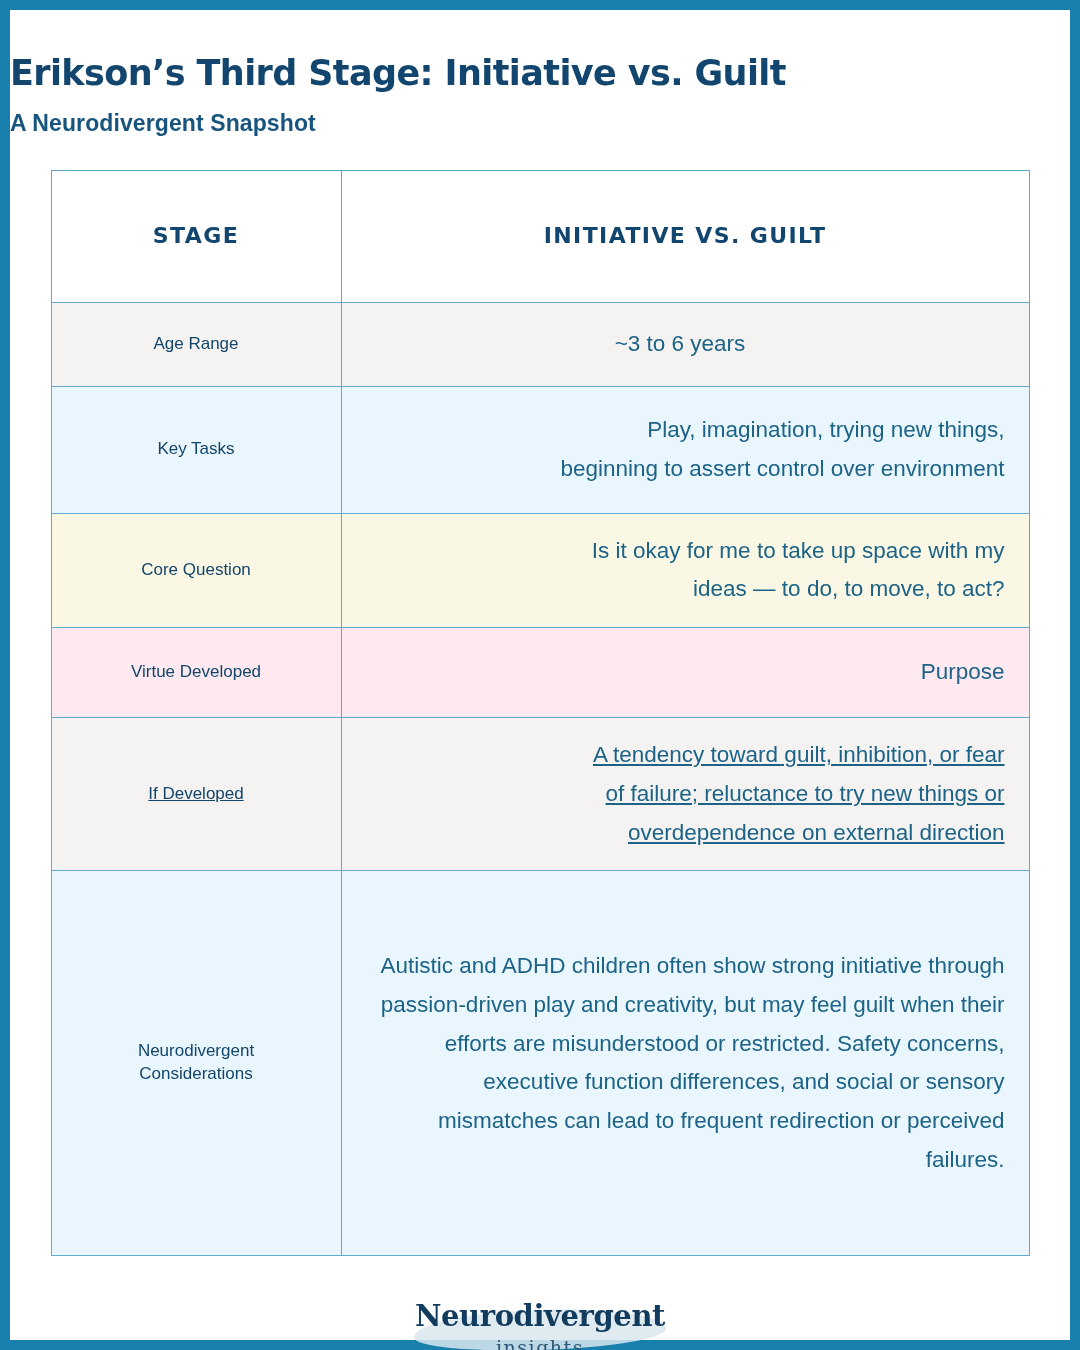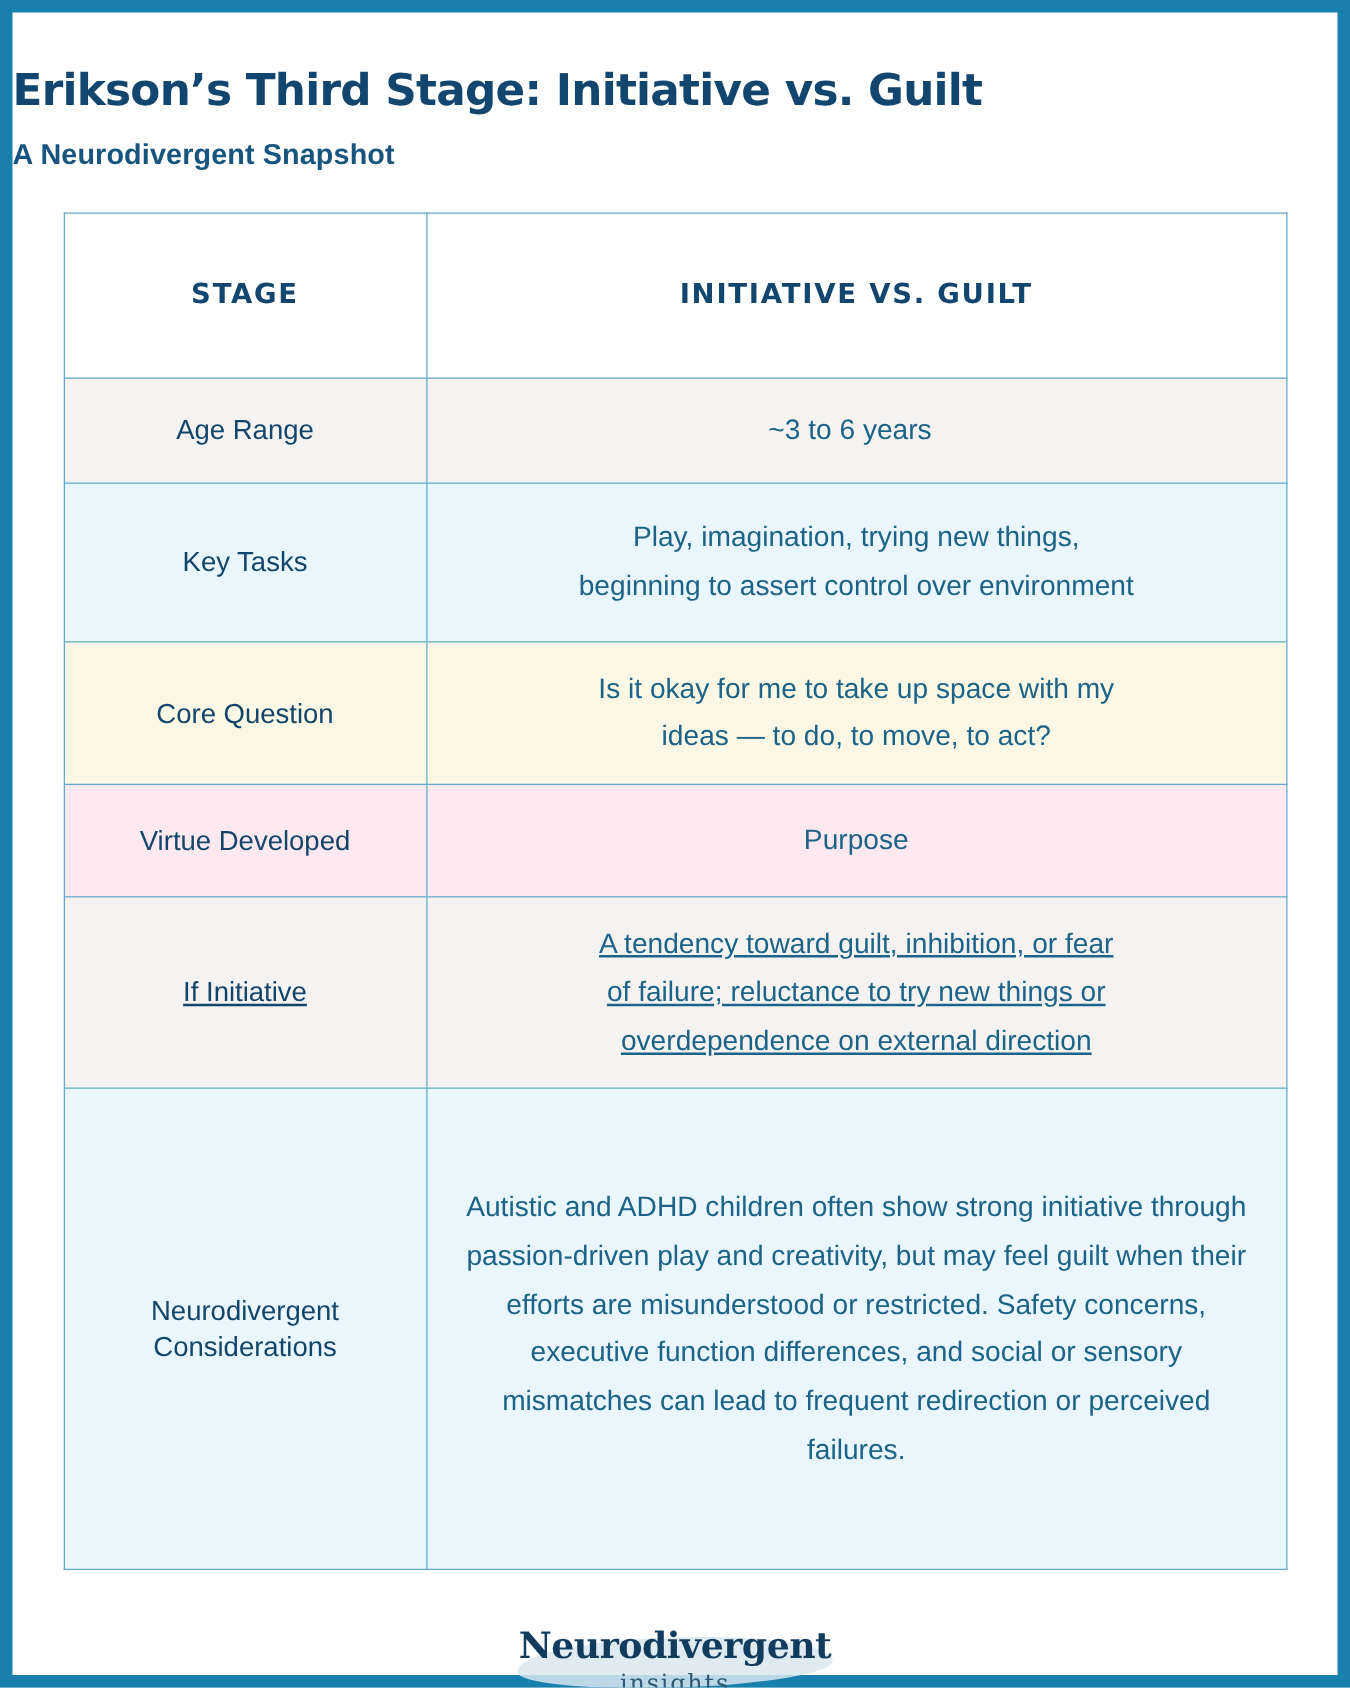--- a/index.html
+++ b/index.html
@@ -74,30 +74,30 @@
 
   .info-table td {
     border: 1.6px solid #62AACB;
     vertical-align: middle;
     padding: 18px 24px;
   }
 
   .col-label {
     width: 290px;
     text-align: center;
-    font-size: 22px;
+    font-size: 17px;
     font-weight: 400;
     color: #13456B;
     line-height: 1.35;
     padding-left: 12px;
     padding-right: 12px;
   }
 
   .col-value {
-    text-align: center;
+    text-align: right;
     font-size: 22.5px;
     font-weight: 400;
     color: #1C6387;
     line-height: 1.72;
     padding-left: 32px;
     padding-right: 16px;
   }
 
   
   .row-header td {
@@ -236,21 +236,21 @@
               </span>
             </td>
           </tr>
 
           <tr class="row-virtue tint-pink">
             <td class="col-label">Virtue Developed</td>
             <td class="col-value">Purpose</td>
           </tr>
 
           <tr class="row-unresolved tint-gray">
-            <td class="col-label">If Initiative</td>
+            <td class="col-label">If Developed</td>
             <td class="col-value">
               <span class="value-lines">
                 <span class="ln">A tendency toward guilt, inhibition, or fear</span>
                 <span class="ln">of failure; reluctance to try new things or</span>
                 <span class="ln">overdependence on external direction</span>
               </span>
             </td>
           </tr>
 
           <tr class="row-neuro tint-blue">

